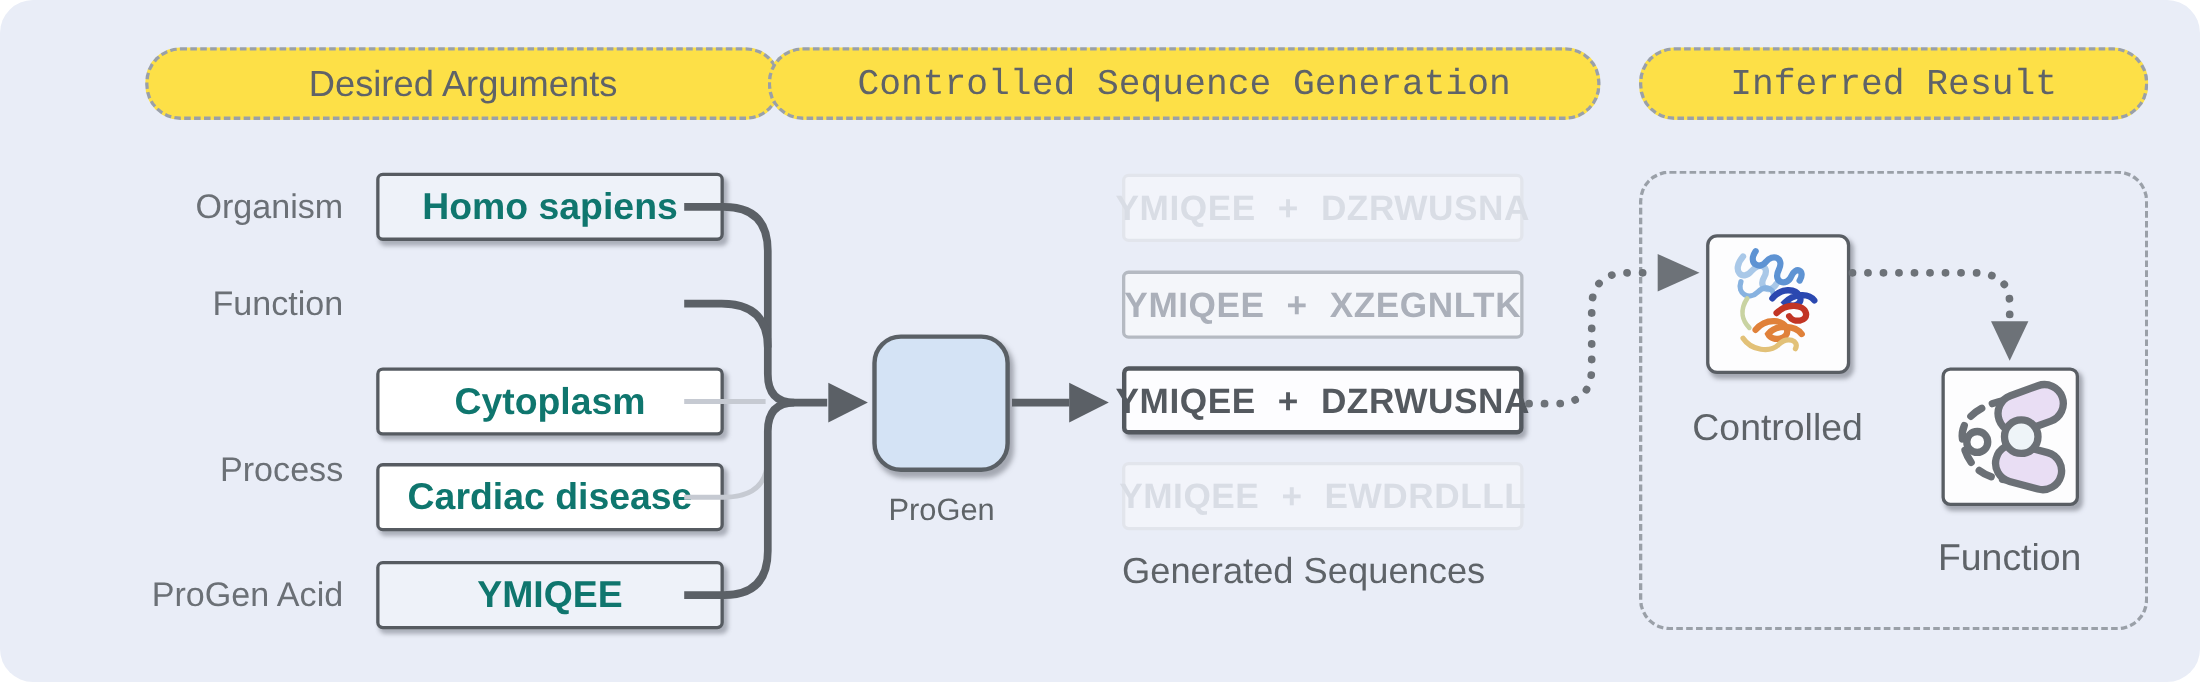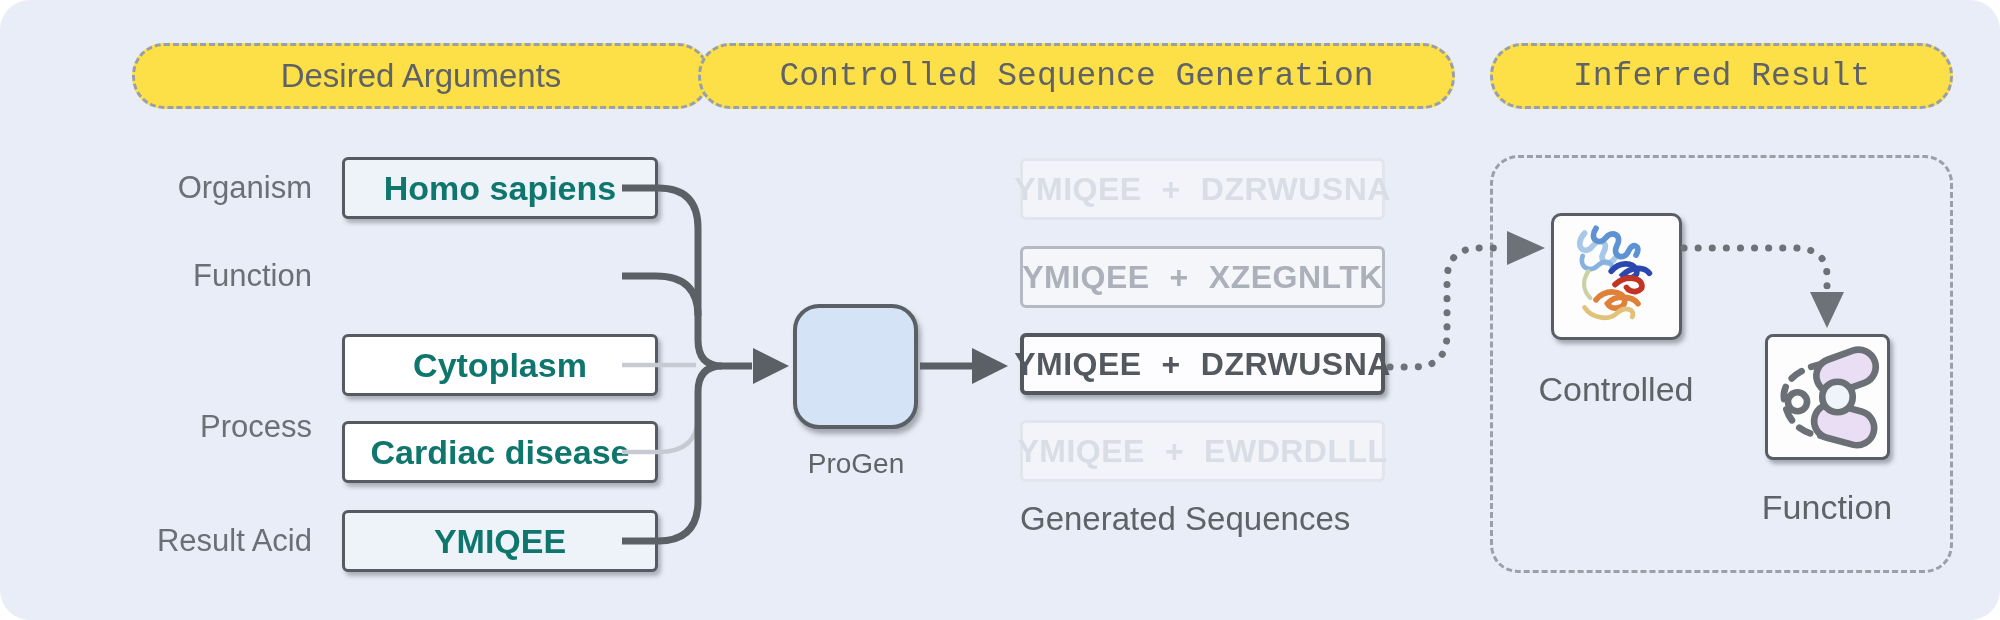--- a/index.html
+++ b/index.html
@@ -75,21 +75,21 @@
   <div class="arg-label" style="top:157px">Organism</div>
   <div class="arg-box tint" style="top:157px">Homo sapiens</div>
 
   <div class="arg-label" style="top:245px">Function</div>
 
   <div class="arg-box" style="top:334px">Cytoplasm</div>
 
   <div class="arg-label" style="top:396px">Process</div>
   <div class="arg-box" style="top:421px">Cardiac disease</div>
 
-  <div class="arg-label" style="top:510px">Result Acid</div>
+  <div class="arg-label" style="top:510px">ProGen Acid</div>
   <div class="arg-box tint" style="top:510px">YMIQEE</div>
 
   <div class="progen"></div>
   <div class="progen-label">ProGen</div>
 
   <div class="seq-box seq-faint" style="top:158px">
     <span>YMIQEE</span>
     <span>+</span>
     <span>DZRWUSNA</span>
   </div>

